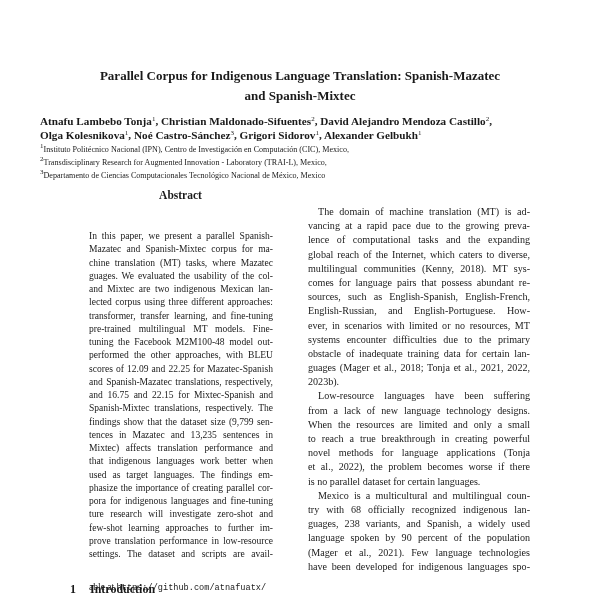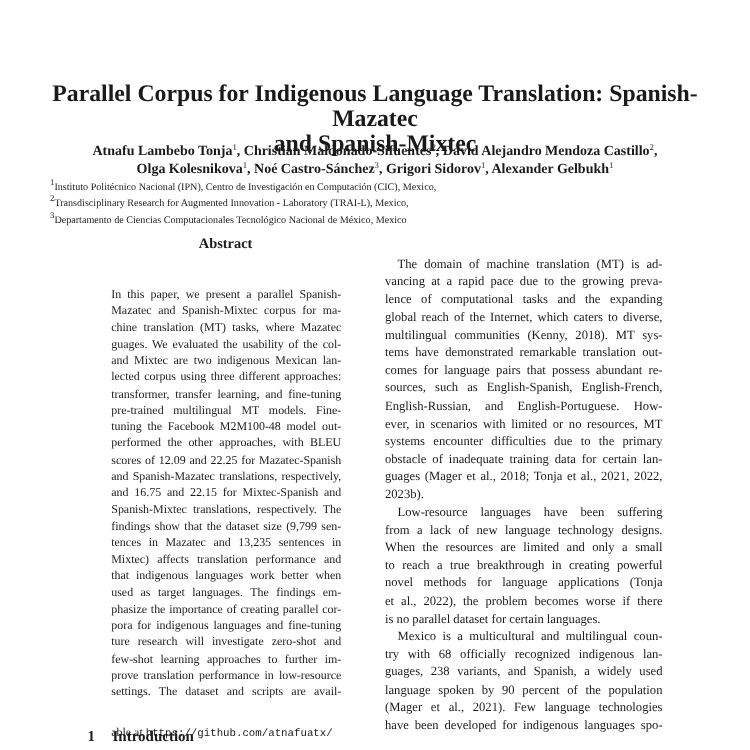--- a/index.html
+++ b/index.html
@@ -1,19 +1,19 @@
 <!DOCTYPE html>
 <html><head>
 <meta charset="utf-8">
 <style>
   html, body { margin: 0; padding: 0; background: #ffffff; }
   body { width: 600px; height: 600px; overflow: hidden; position: relative; color: #1a1a1a; font-family: "Liberation Serif", "DejaVu Serif", serif; }
   .page { position: absolute; left: 0; top: 0; width: 600px; height: 600px; }
-  .title { position: absolute; left: 40px; width: 520px; top: 66px; text-align: center; font-weight: bold; font-size: 19px; line-height: 20px; letter-spacing: 0; }
-  .authors { position: absolute; left: 40px; width: 520px; top: 114px; text-align: center; font-weight: bold; font-size: 11.2px; line-height: 14px; }
+  .title { position: absolute; left: 40px; width: 520px; top: 66px; text-align: center; font-weight: bold; font-size: 13px; line-height: 20px; letter-spacing: 0; }
+  .authors { position: absolute; left: 40px; width: 520px; top: 114px; font-weight: bold; font-size: 11.2px; line-height: 14px; }
   .authors sup, .affils sup { font-size: 7px; font-weight: normal; vertical-align: 4px; line-height: 0; }
   .affils { position: absolute; left: 40px; width: 520px; top: 143px; font-size: 8.1px; line-height: 13.2px; }
   .abs-head { position: absolute; left: 89px; width: 183px; top: 188px; text-align: center; font-weight: bold; font-size: 11.5px; line-height: 14px; }
   .abs-body { position: absolute; left: 89px; width: 184px; top: 229px; font-size: 9.55px; line-height: 13.25px; }
   .abs-body .ln { display: block; white-space: nowrap; text-align: justify; text-align-last: justify; height: 13.25px; overflow: visible; }
   .abs-body .ln.last { text-align-last: left; margin-top: 20px; }
   .mono { font-family: "Liberation Mono", "DejaVu Sans Mono", monospace; font-size: 8.6px; }
   .sec-head { position: absolute; left: 70px; top: 582px; font-weight: bold; font-size: 12px; line-height: 14px; }
   .sec-head .num { display: inline-block; width: 20px; }
   .right { position: absolute; left: 308px; width: 222px; top: 205px; font-size: 10.1px; line-height: 14.2px; }
@@ -87,21 +87,20 @@
     <span class="num">1</span><span>Introduction</span>
   </div>
 
   <div class="right" id="right-col">
       <div>
         <span class="ln indent">The domain of machine translation (MT) is ad-</span>
         <span class="ln">vancing at a rapid pace due to the growing preva-</span>
         <span class="ln">lence of computational tasks and the expanding</span>
         <span class="ln">global reach of the Internet, which caters to diverse,</span>
         <span class="ln">multilingual communities (Kenny, 2018). MT sys-</span>
-        <span class="ln">tems have demonstrated remarkable translation out-</span>
         <span class="ln">comes for language pairs that possess abundant re-</span>
         <span class="ln">sources, such as English-Spanish, English-French,</span>
         <span class="ln">English-Russian, and English-Portuguese.  How-</span>
         <span class="ln">ever, in scenarios with limited or no resources, MT</span>
         <span class="ln">systems encounter difficulties due to the primary</span>
         <span class="ln">obstacle of inadequate training data for certain lan-</span>
         <span class="ln">guages (Mager et al., 2018; Tonja et al., 2021, 2022,</span>
         <span class="ln last">2023b).</span>
       </div>
       <div>

